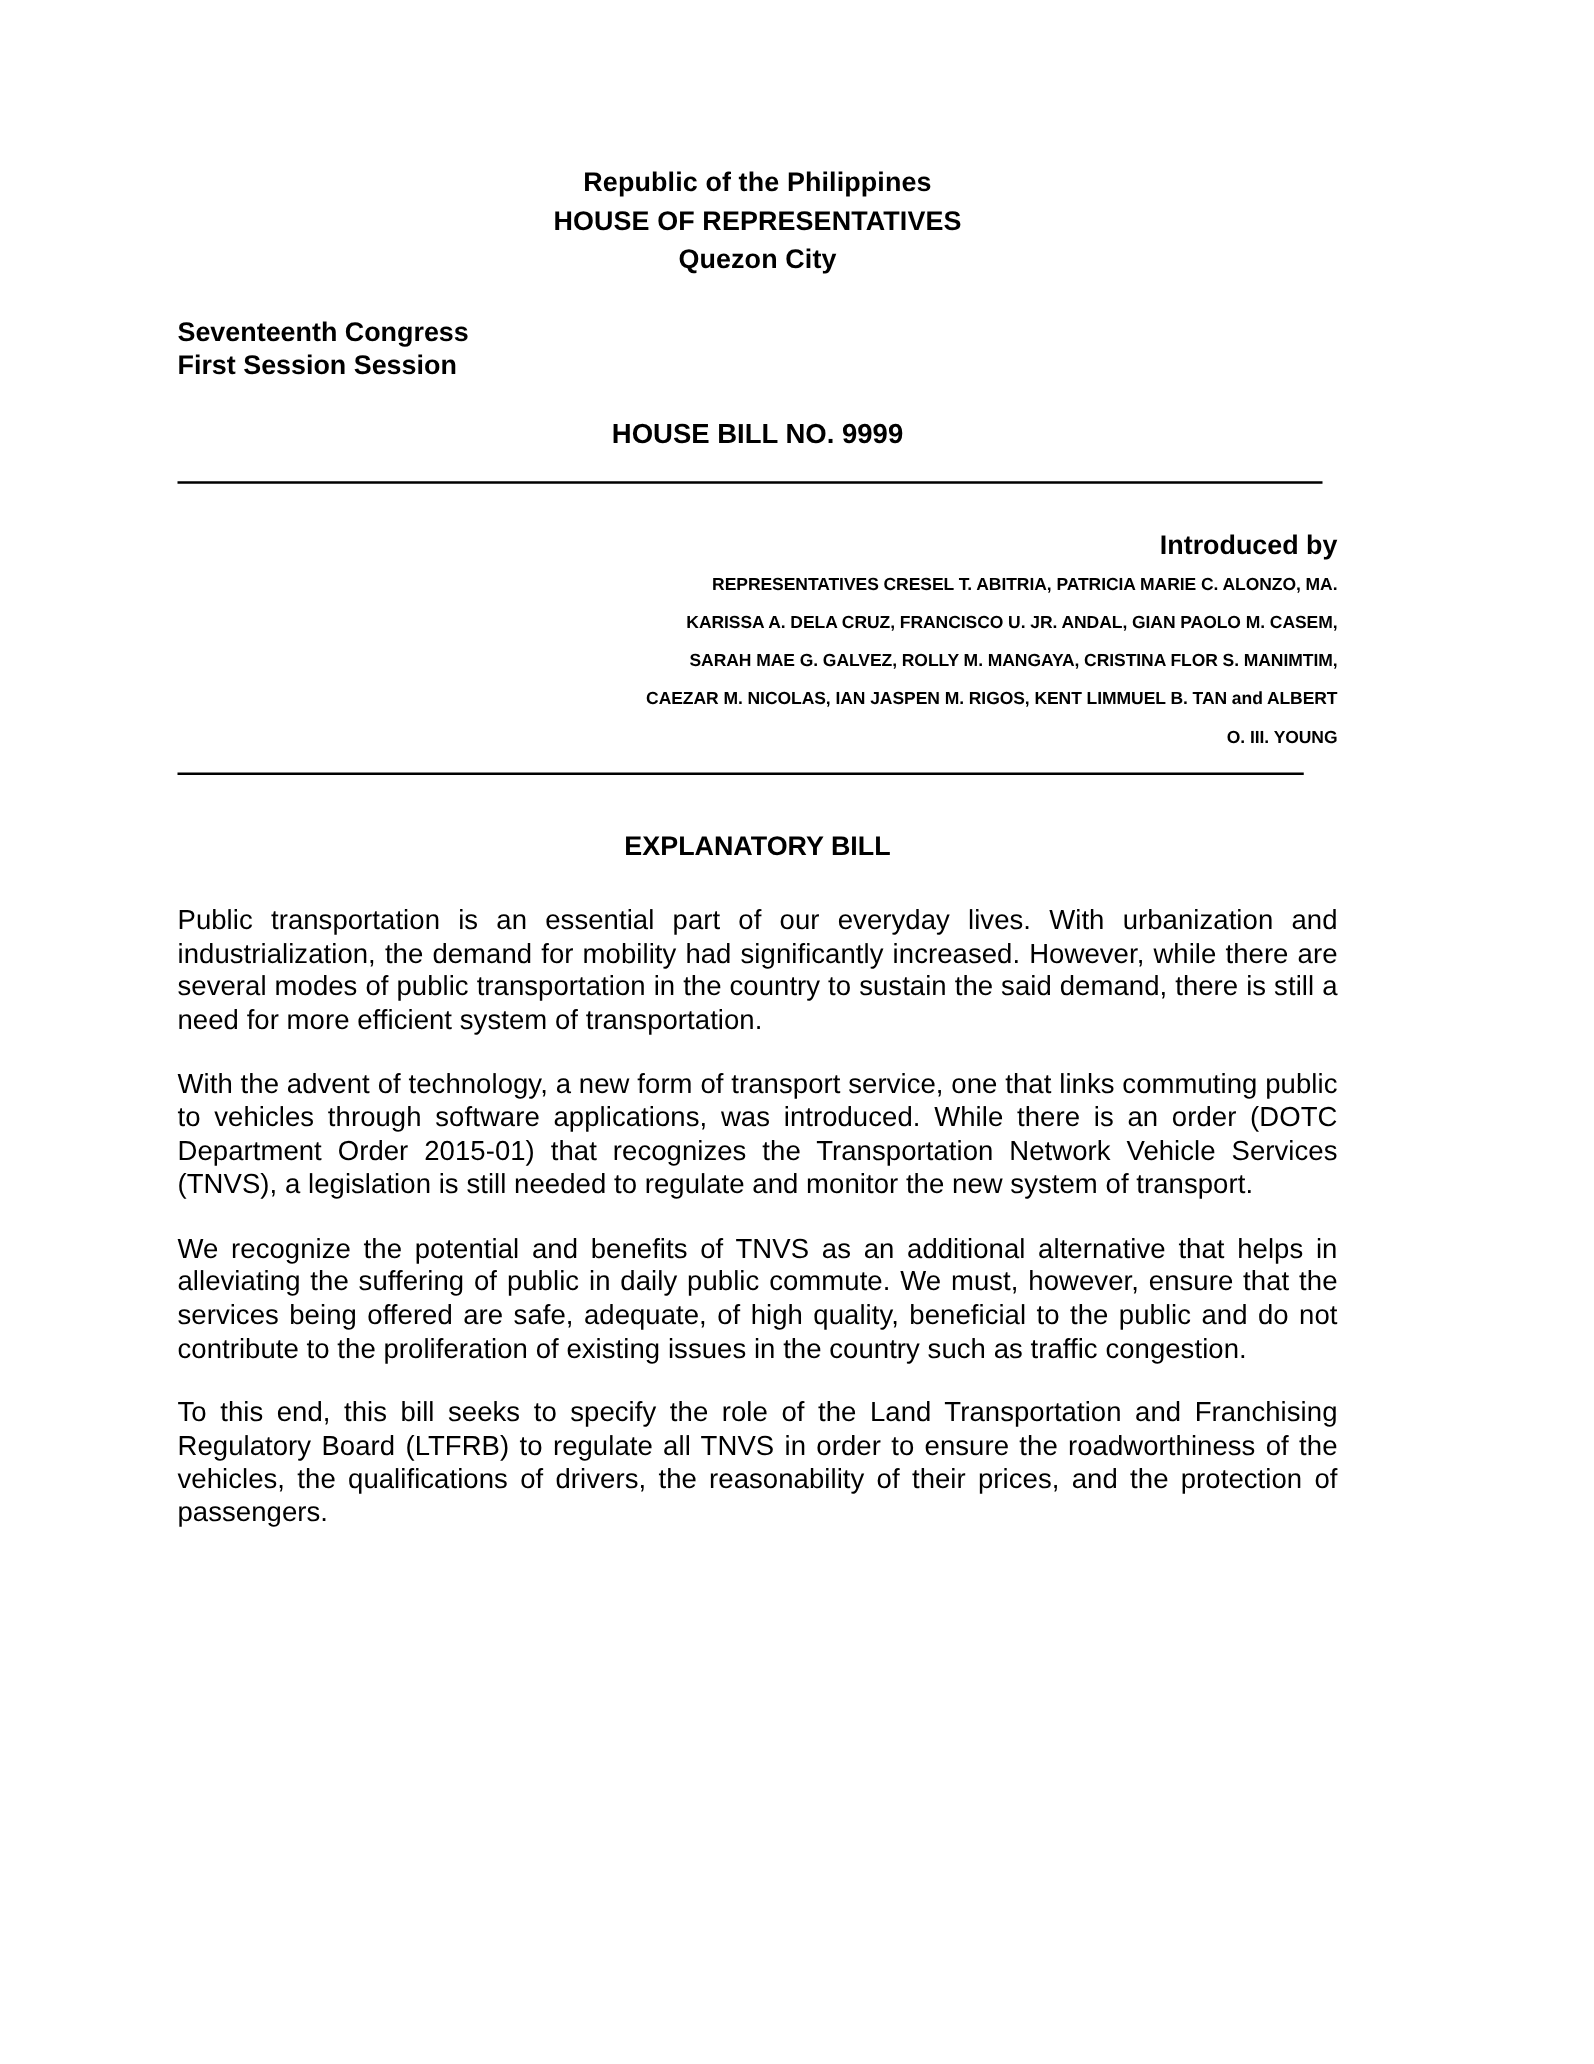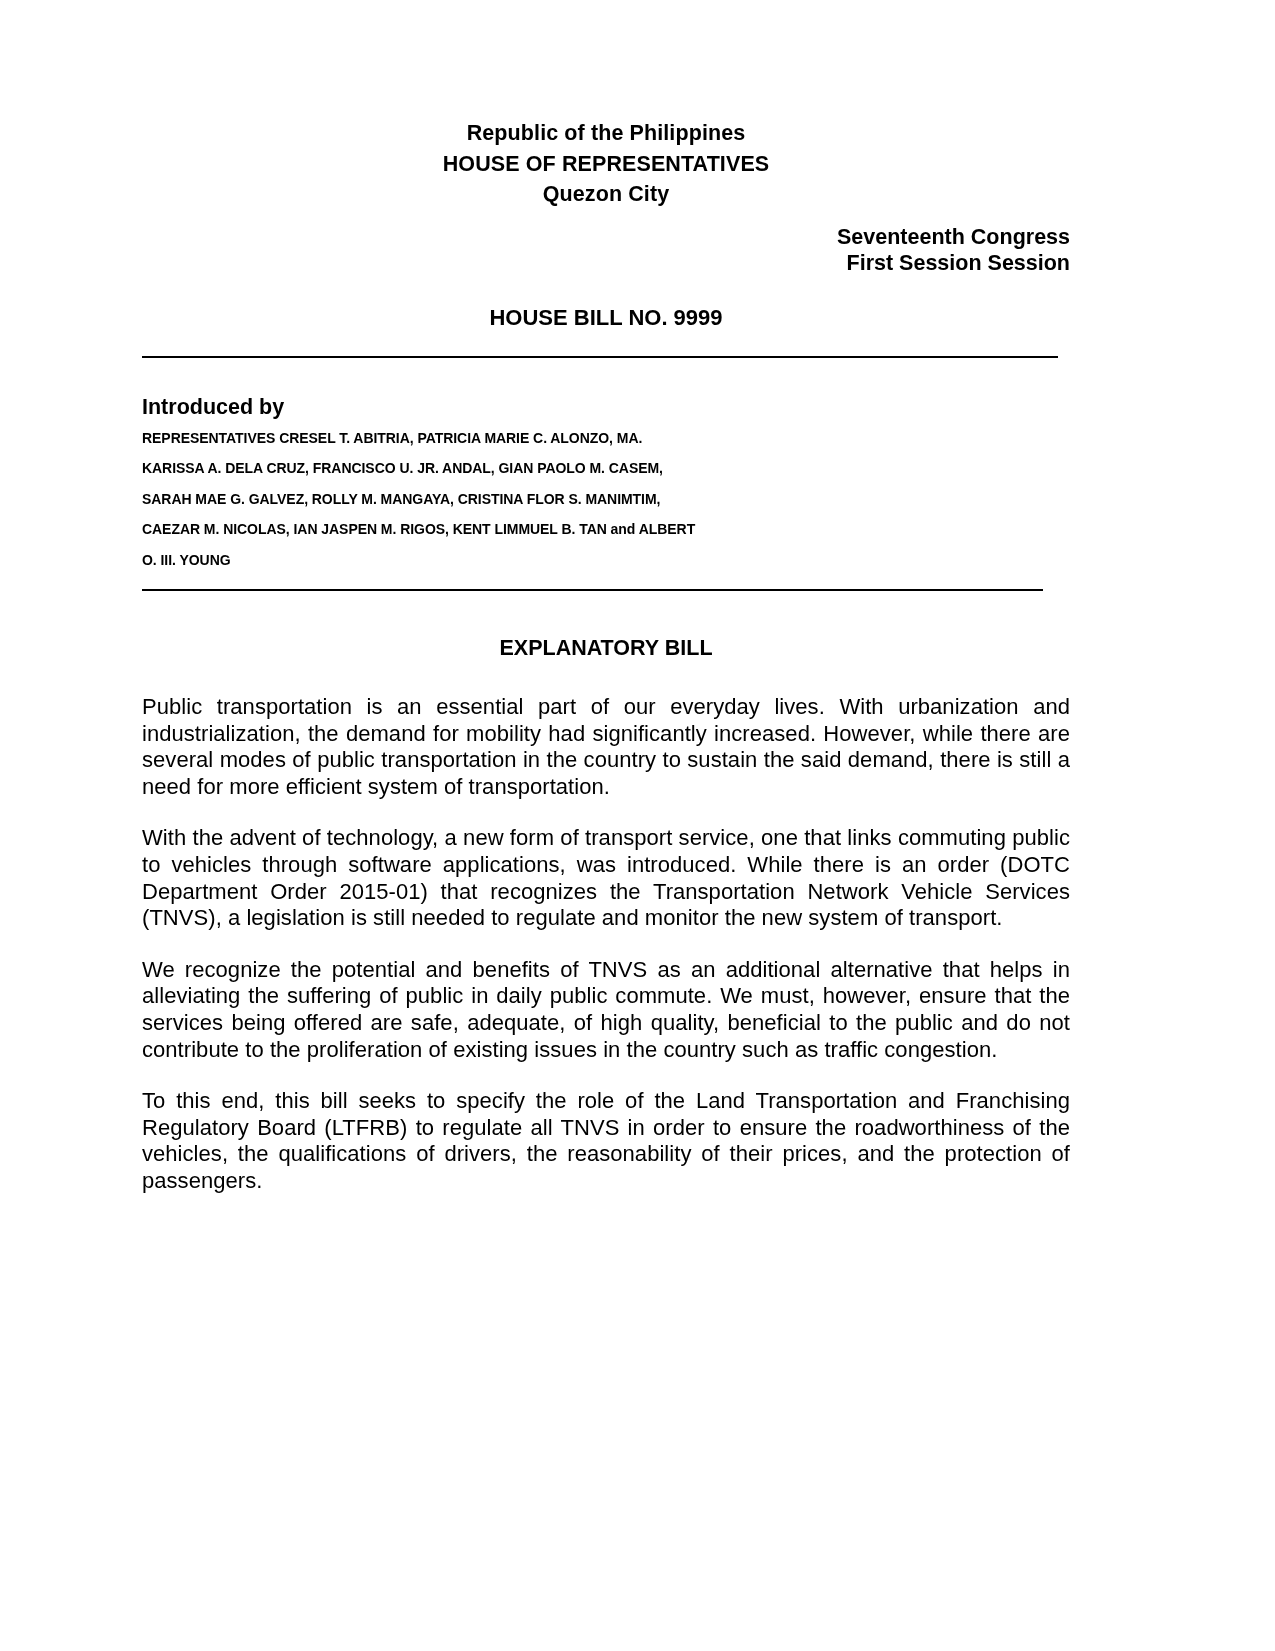--- a/index.html
+++ b/index.html
@@ -17,42 +17,42 @@
     width: 1275px;
     height: 1651px;
     margin: 0 auto;
     background: #ffffff;
     box-sizing: border-box;
     overflow: hidden;
   }
   .content {
     position: absolute;
     left: 142px;
-    top: 0;
+    top: 13px;
     width: 928px;
   }
 
   
   .masthead {
     text-align: center;
     padding-top: 118px;
   }
   .masthead .line {
     font-weight: bold;
     font-size: 21.5px;
     line-height: 30.5px;
     letter-spacing: 0.1px;
   }
   .masthead .line.big {
     font-size: 21.5px;
   }
 
   .congress-block {
-    text-align: right;
-    margin-top: 14px;
+    text-align: left;
+    margin-top: 30px;
   }
   .congress-block .line {
     font-weight: bold;
     font-size: 21.5px;
     line-height: 26.5px;
   }
 
   .billno-block {
     text-align: center;
     margin-top: 28px;
@@ -74,21 +74,21 @@
     margin-top: 25px;
     width: 916px;
   }
   .rule-bottom {
     margin-top: 14px;
     width: 901px;
   }
 
   
   .authors {
-    text-align: left;
+    text-align: right;
     margin-top: 34px;
   }
   .authors .intro {
     font-weight: bold;
     font-size: 21.5px;
     line-height: 31px;
   }
   .authors .names {
     font-weight: bold;
     font-size: 14px;

